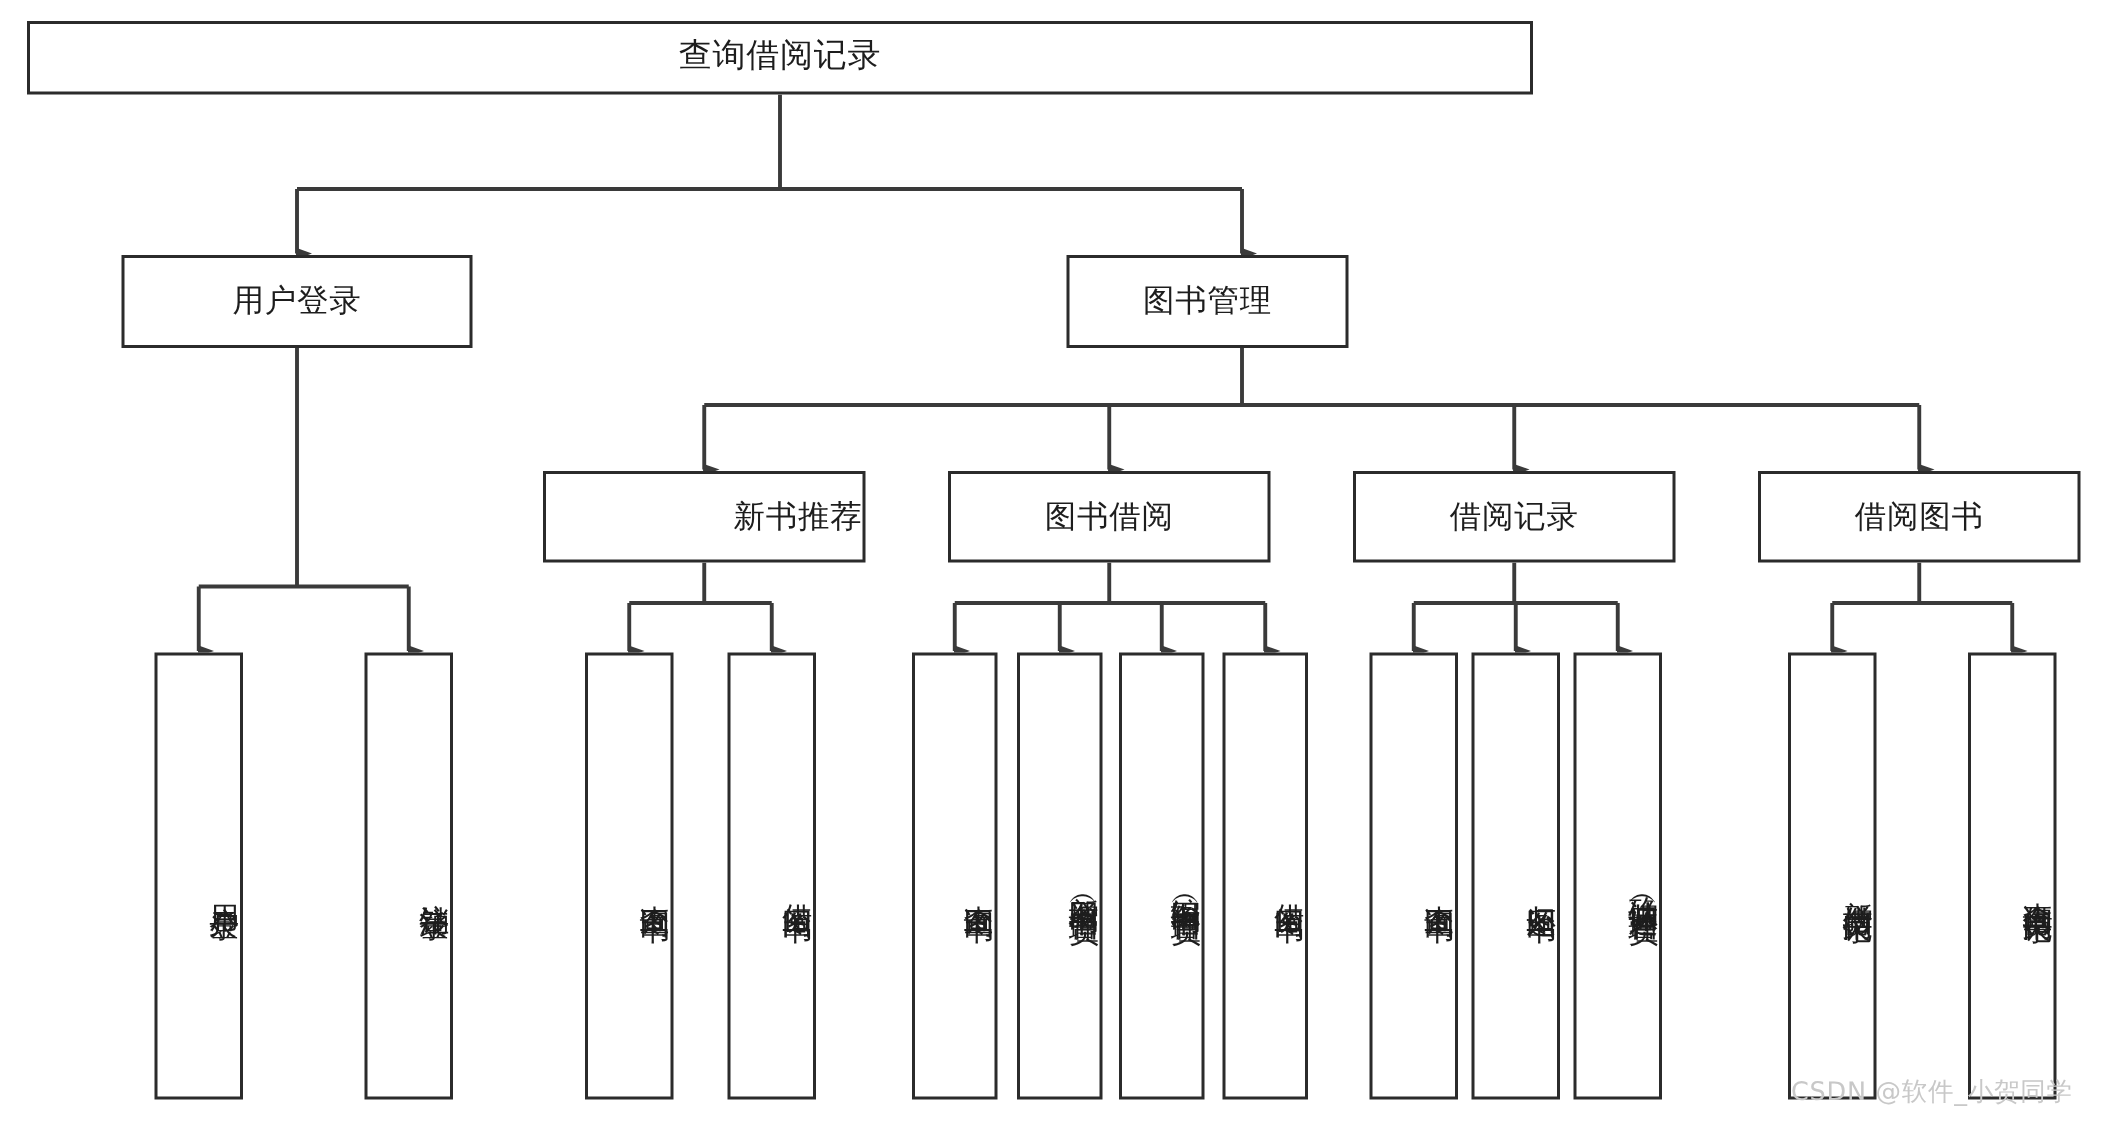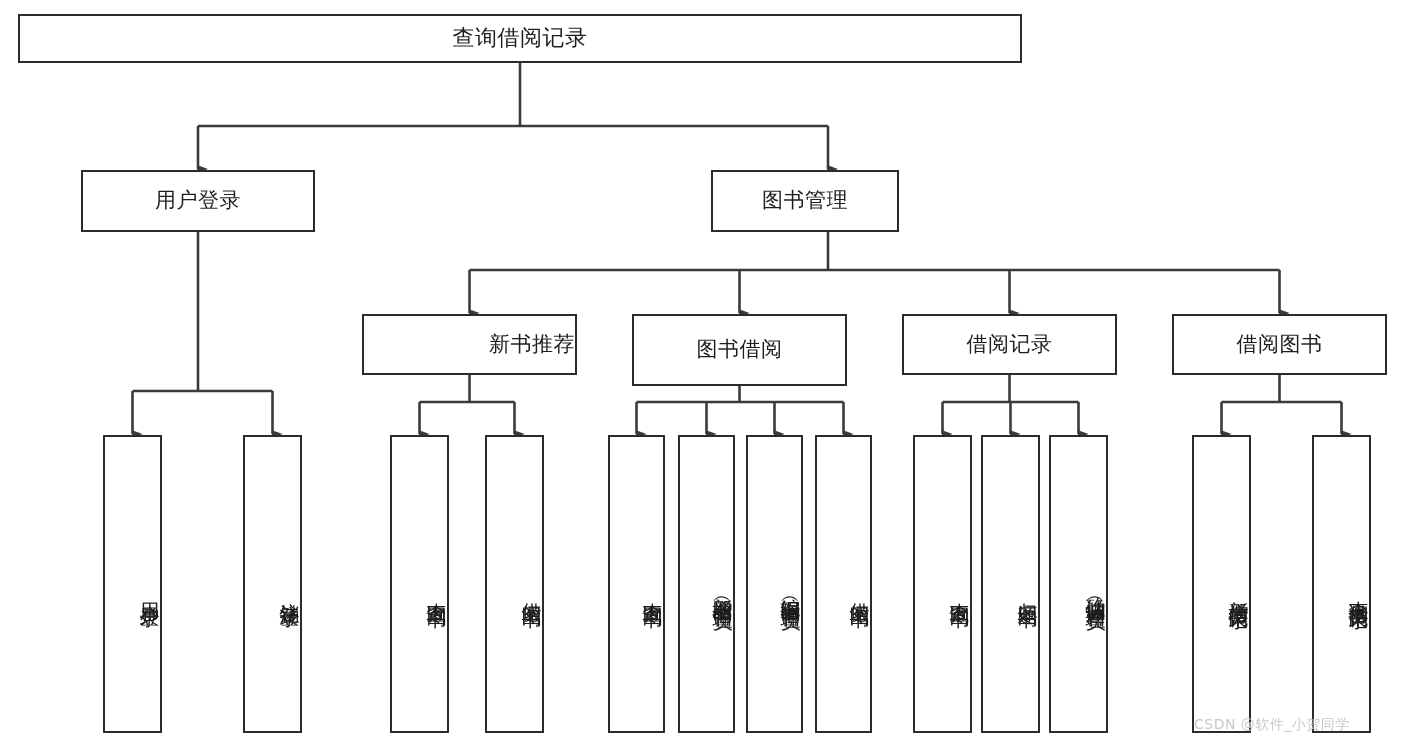--- a/index.html
+++ b/index.html
@@ -55,21 +55,21 @@
     line-height: 1.05;
   }
   .node.vertical .vlabel {
     writing-mode: vertical-rl;
     text-orientation: upright;
     display: block;
     white-space: nowrap;
   }
   .watermark {
     position: absolute;
-    font-size: 14px;
+    font-size: 17px;
     color: #c8c8c8;
     white-space: nowrap;
     letter-spacing: 0.5px;
   }
 </style>
 </head>
 <body>
 
 <div id="diagram-root">
 
@@ -123,21 +123,21 @@
   <div class="node horizontal" style="left: 81px; top: 170px; width: 234px; height: 62px;">
     <span>用户登录</span>
   </div>
   <div class="node horizontal" style="left: 711px; top: 170px; width: 188px; height: 62px;">
     <span>图书管理</span>
   </div>
 
   <div class="node horizontal" style="left: 362px; top: 314px; width: 215px; height: 61px; justify-content: flex-end;">
     <span>新书推荐</span>
   </div>
-  <div class="node horizontal" style="left: 632px; top: 314px; width: 215px; height: 72px;">
+  <div class="node horizontal" style="left: 632px; top: 314px; width: 215px; height: 61px;">
     <span>图书借阅</span>
   </div>
   <div class="node horizontal" style="left: 902px; top: 314px; width: 215px; height: 61px;">
     <span>借阅记录</span>
   </div>
   <div class="node horizontal" style="left: 1172px; top: 314px; width: 215px; height: 61px;">
     <span>借阅图书</span>
   </div>
 
   <div class="node vertical" style="left: 103px; top: 435px; width: 59px; height: 298px;">

